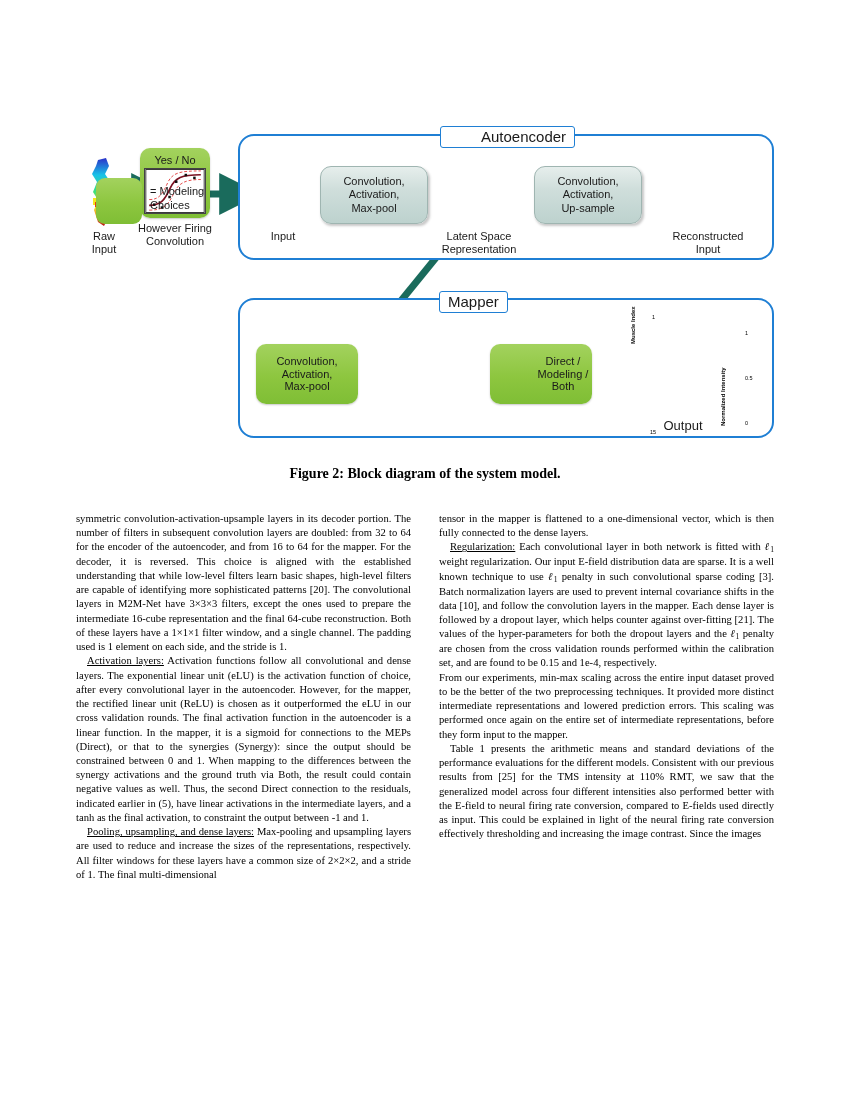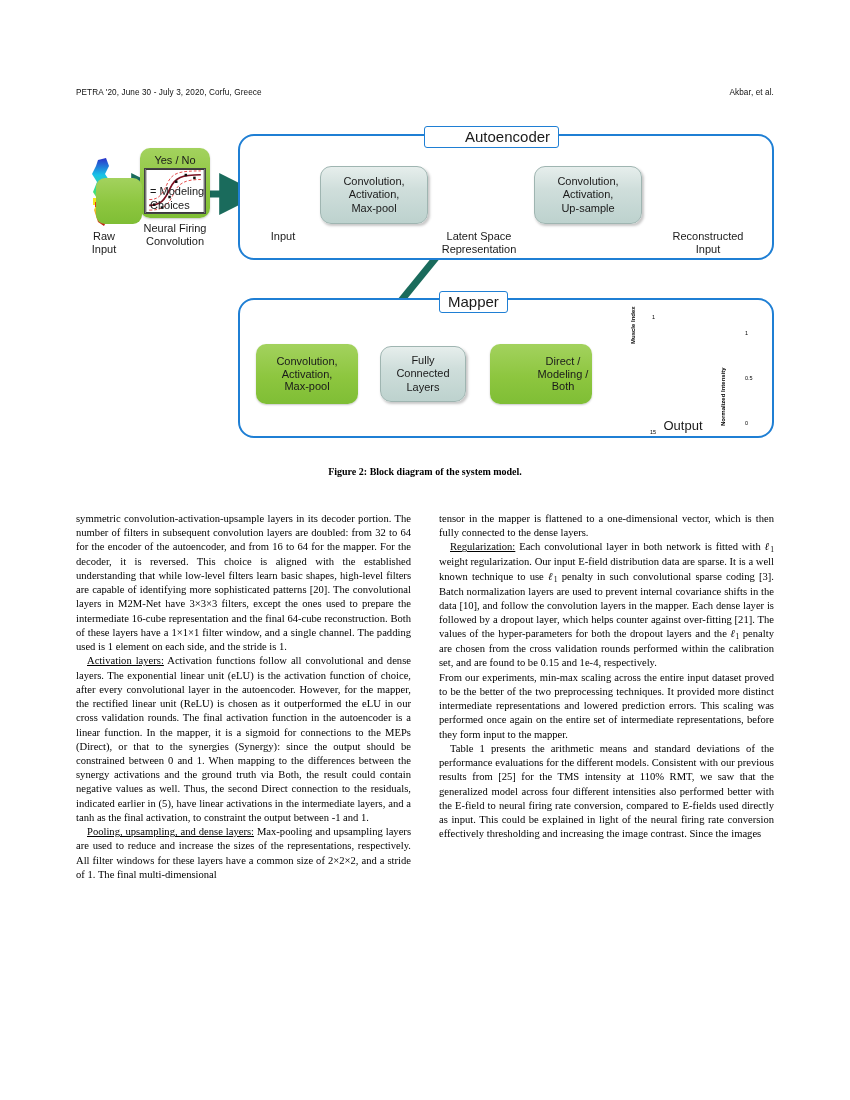--- a/index.html
+++ b/index.html
@@ -38,21 +38,21 @@
     position: absolute;
     border: 1.8px solid #1f7fd4;
     background: #fff;
     border-radius: 3px;
     font-family: "Liberation Sans", sans-serif;
     font-size: 15px; color: #1a1a1a;
     padding: 1px 8px 2px 8px;
     line-height: 1.15;
     white-space: nowrap;
   }
-  #title-auto { left: 348px; top: 0px; padding-left: 40px; }
+  #title-auto { left: 364px; top: 0px; padding-left: 40px; }
   #title-map  { left: 363px; top: 165px; }
 
   
   .gbox {
     position: absolute;
     background: linear-gradient(180deg, #a3d25e 0%, #8dc63f 55%, #7fbe35 100%);
     border-radius: 10px;
     box-shadow: 0 1px 2px rgba(0,0,0,.22);
     display: flex; flex-direction: column;
     align-items: center; justify-content: center;
@@ -93,21 +93,21 @@
     font-size: 11px; line-height: 1.3; color: #1a1a1a;
   }
 
   
   .nfplot { width: 62px; height: 46px; background: #fff; border: 1px solid #444; }
 
   .figcaption {
     position: absolute; left: 76px; top: 466px; width: 698px;
     text-align: center;
     font-family: "Liberation Serif", serif;
-    font-weight: bold; font-size: 10px; color: #000;
+    font-weight: bold; font-size: 14px; color: #000;
   }
 
   
   .col {
     position: absolute; top: 512px; width: 335px;
     font-family: "Liberation Serif", serif;
     font-size: 10.6px; line-height: 1.345;
     text-align: justify;
     color: #000;
     hyphens: none;
@@ -126,24 +126,20 @@
   }
   .secnum .n { display: inline-block; width: 22px; }
   .sub { font-size: .72em; vertical-align: -0.22em; }
   .ell { font-family: "Liberation Serif", serif; font-style: italic; }
 </style>
 </head>
 <body>
 
 <div class="page">
 
-  <div class="runhead">
-    <span>PETRA '20, June 30 - July 3, 2020, Corfu, Greece</span>
-    <span>Akbar, et al.</span>
-  </div>
 
   <div class="figure">
 
     <svg width="698" height="320" style="position:absolute;left:0;top:0;">
       <defs>
         <marker id="ah" markerWidth="6" markerHeight="6" refX="0.4" refY="3" orient="auto">
           <path d="M0,0 L6,3 L0,6 z" fill="#1a6b5c"></path>
         </marker>
         <linearGradient id="jetg" x1="0" y1="0" x2="0" y2="1">
           <stop offset="0%" stop-color="#2b31c9"></stop>
@@ -284,21 +280,21 @@
           <rect x="16" y="39" width="2.6" height="2.6"></rect>
           <rect x="24" y="28" width="2.6" height="2.6"></rect>
           <rect x="31" y="12" width="2.6" height="2.6"></rect>
           <rect x="41" y="5" width="2.6" height="2.6"></rect>
           <rect x="50" y="8" width="2.6" height="2.6"></rect>
         </g>
         <rect x="0.5" y="0.5" width="61" height="45" fill="none" stroke="#333" stroke-width="1"></rect>
       </svg>
     </div>
     <div class="caplabel" style="left:53px; top:96px; width:92px;">
-      <div>Neural Firing</div>
+      <div>However Firing</div>
       <div>Convolution</div>
     </div>
 
     <div class="caplabel" style="left:182px; top:104px; width:50px;">Input</div>
 
     <div class="sbox" style="left:244px; top:40px; width:108px; height:58px;">
       <div>Convolution,</div>
       <div>Activation,</div>
       <div>Max-pool</div>
     </div>
@@ -324,25 +320,20 @@
       <div>= Modeling</div>
       <div>Choices</div>
     </div>
 
     <div class="gbox" style="left:180px; top:218px; width:102px; height:60px;">
       <div>Convolution,</div>
       <div>Activation,</div>
       <div>Max-pool</div>
     </div>
 
-    <div class="sbox" style="left:304px; top:220px; width:86px; height:56px;">
-      <div>Fully</div>
-      <div>Connected</div>
-      <div>Layers</div>
-    </div>
 
     <div class="gbox" style="left:414px; top:218px; width:102px; height:60px;padding-left:44px;">
       <div>Direct /</div>
       <div>Modeling /</div>
       <div>Both</div>
     </div>
 
     <div style="position:absolute;left:554px;top:218px;transform:rotate(-90deg);transform-origin:left top;
                 font-family:'Liberation Sans',sans-serif;font-size:6px;font-weight:bold;white-space:nowrap;">Muscle Index</div>
     <div style="position:absolute;left:576px;top:188px;font-family:'Liberation Sans',sans-serif;font-size:5.5px;">1</div>

